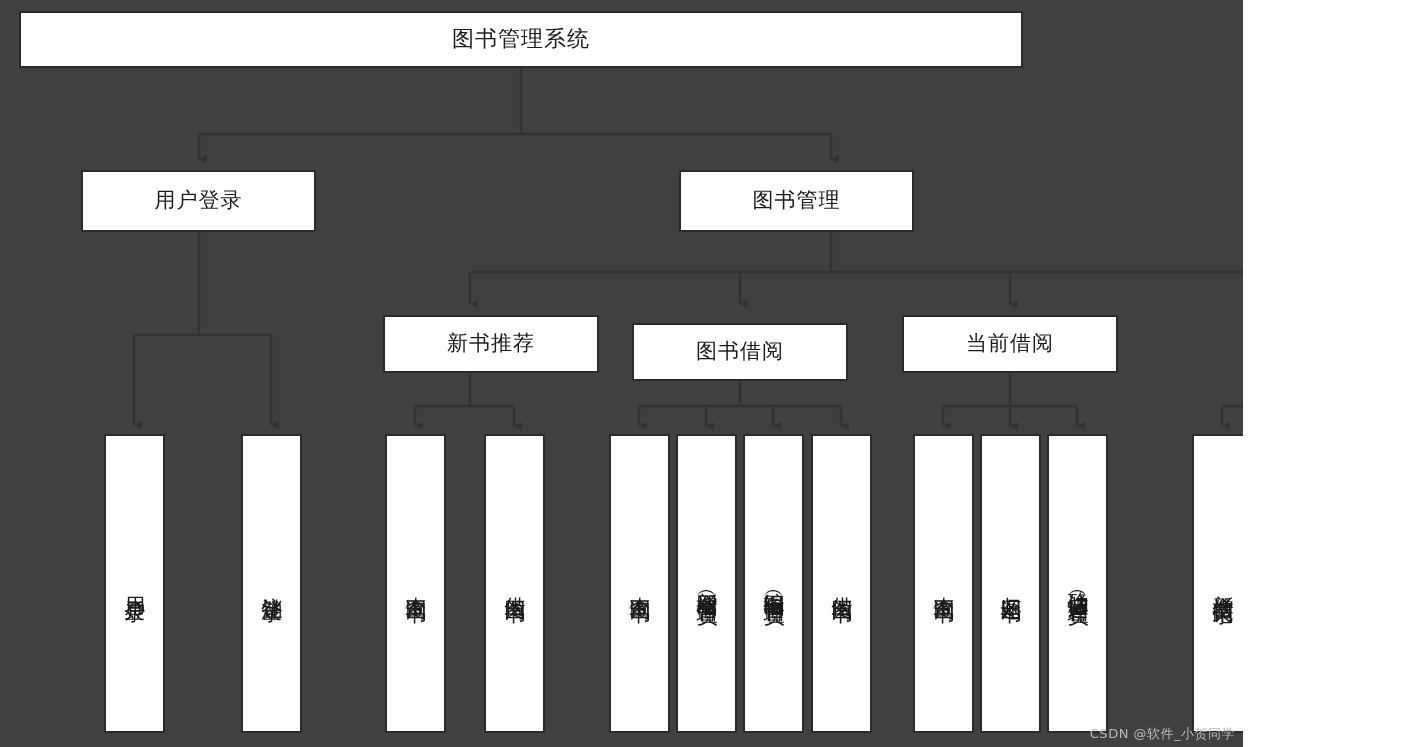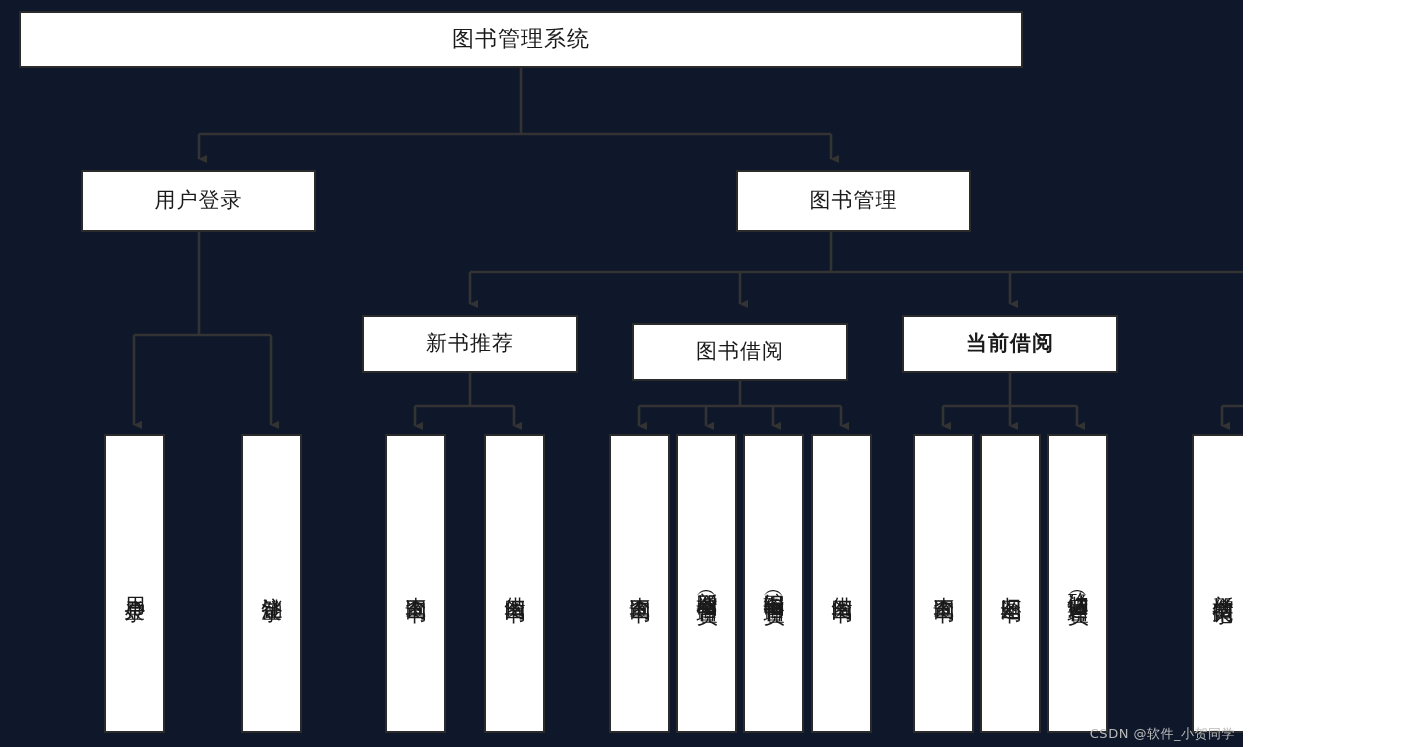--- a/index.html
+++ b/index.html
@@ -8,21 +8,21 @@
     padding: 0;
     background: #ffffff;
   }
   body {
     font-family: "DejaVu Sans", "Liberation Sans", sans-serif;
   }
   #diagram-root {
     position: relative;
     width: 1243px;
     height: 747px;
-    background: #0f172a;
+    background: #404040;
     overflow: hidden;
   }
   svg.connectors {
     position: absolute;
     left: 0;
     top: 0;
     width: 1405px;
     height: 747px;
     pointer-events: none;
   }
@@ -125,33 +125,33 @@
   </svg>
 
   <div class="node horiz root" style="left:19px; top:11px; width:1004px; height:57px;">
     <span>图书管理系统</span>
   </div>
 
   <div class="node horiz" style="left:81px; top:170px; width:235px; height:62px;">
     <span>用户登录</span>
   </div>
 
-  <div class="node horiz" style="left:736px; top:170px; width:235px; height:62px;">
+  <div class="node horiz" style="left:679px; top:170px; width:235px; height:62px;">
     <span>图书管理</span>
   </div>
 
-  <div class="node horiz" style="left:362px; top:315px; width:216px; height:58px;">
+  <div class="node horiz" style="left:383px; top:315px; width:216px; height:58px;">
     <span>新书推荐</span>
   </div>
 
   <div class="node horiz" style="left:632px; top:323px; width:216px; height:58px;">
     <span>图书借阅</span>
   </div>
 
-  <div class="node horiz" style="left:902px; top:315px; width:216px; height:58px;font-weight:bold;">
+  <div class="node horiz" style="left:902px; top:315px; width:216px; height:58px;">
     <span>当前借阅</span>
   </div>
 
 
   <div class="node leaf" style="left:104px; top:434px; width:61px; height:299px;">
     <span class="vtext">用户登录</span>
   </div>
 
   <div class="node leaf" style="left:241px; top:434px; width:61px; height:299px;">
     <span class="vtext">注销登录</span>

